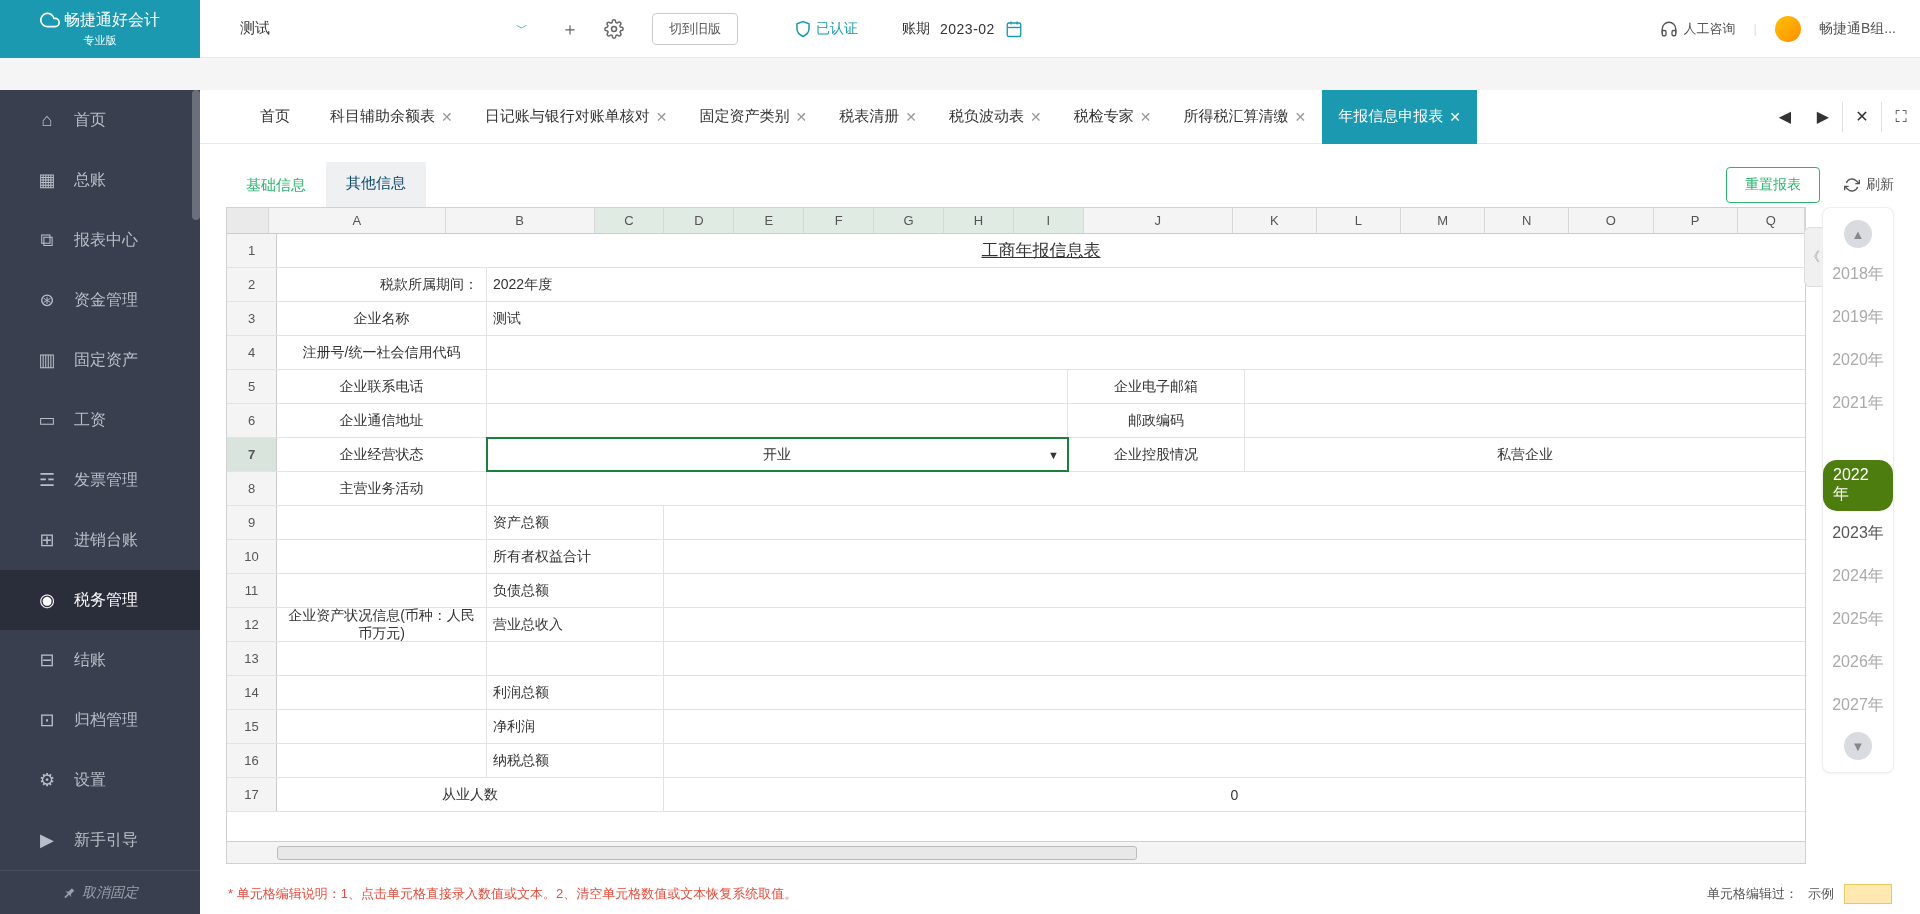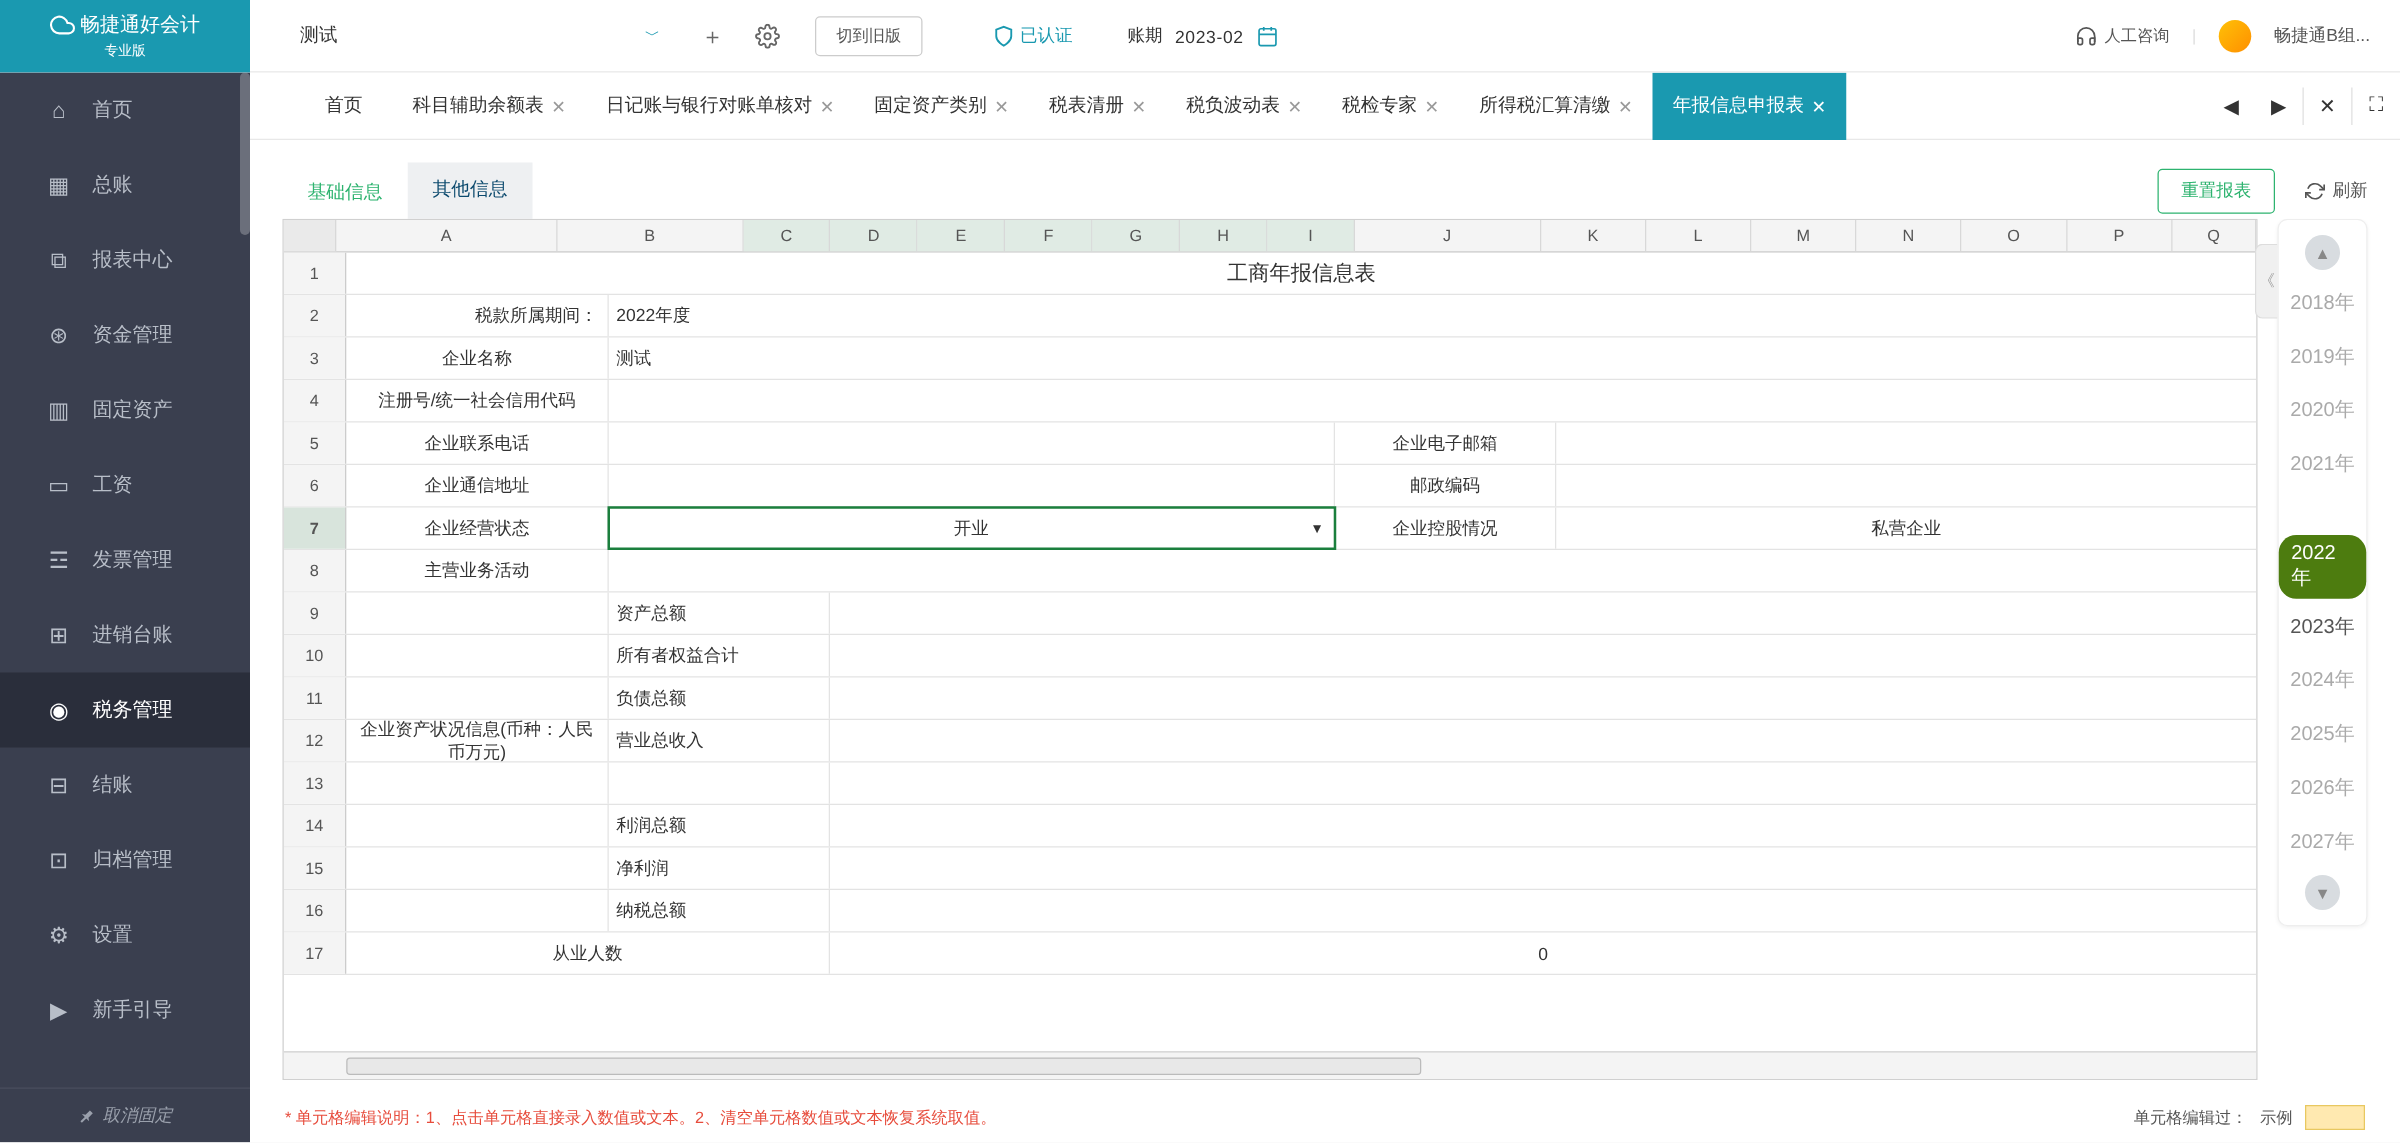--- a/index.html
+++ b/index.html
@@ -1,17 +1,17 @@
 <!DOCTYPE html>
 <html><head>
 <meta charset="utf-8">
 <style>
 * { box-sizing: border-box; margin: 0; padding: 0; }
 body { font-family: "Microsoft YaHei", -apple-system, sans-serif; font-size: 13px; color: #333; background: #f5f5f5; overflow: hidden; }
-.app { display: flex; flex-direction: column; height: 914px; width: 1920px; }
+.app { display: flex; flex-direction: column; height: 914px; width: 1920px; gap: 32px; }
 .topbar { height: 58px; background: #fff; display: flex; align-items: center; border-bottom: 1px solid #e8e8e8; }
 .logo-area { width: 200px; height: 58px; background: #1a99b0; color: #fff; display: flex; flex-direction: column; align-items: center; justify-content: center; }
 .logo-main { font-size: 16px; font-weight: 500; display: flex; align-items: center; gap: 4px; }
 .logo-sub { font-size: 11px; margin-top: 2px; }
 .top-left { display: flex; align-items: center; padding-left: 40px; gap: 16px; }
 .company-select { display: flex; align-items: center; gap: 8px; min-width: 300px; cursor: pointer; }
 .company-name { font-size: 15px; color: #333; }
 .dd-arrow { color: #1a99b0; font-size: 12px; margin-left: auto; margin-right: 12px; }
 .icon-btn { width: 28px; height: 28px; display: flex; align-items: center; justify-content: center; cursor: pointer; color: #666; font-size: 18px; }
 .old-ver-btn { border: 1px solid #ccc; border-radius: 4px; padding: 6px 16px; cursor: pointer; font-size: 13px; color: #555; margin-left: 8px; }
@@ -59,21 +59,21 @@
 
 .grid-body { flex: 1; overflow: auto; position: relative; }
 .gr { display: flex; height: 34px; border-bottom: 1px solid #e3e3e3; }
 .rn { width: 50px; min-width: 50px; background: #f4f4f4; border-right: 1px solid #ccc; display: flex; align-items: center; justify-content: center; color: #555; font-size: 13px; }
 .rn.sel { background: #d8e4dc; font-weight: 600; }
 .cell { border-right: 1px solid #e3e3e3; display: flex; align-items: center; padding: 0 6px; font-size: 14px; overflow: hidden; }
 .cA { width: 210px; min-width: 210px; justify-content: center; }
 .cB { width: 177px; min-width: 177px; }
 .cJ { width: 177px; min-width: 177px; justify-content: center; }
 .merge-rest { flex: 1; border-right: none; }
-.title-cell { font-size: 17px; justify-content: center; }
+.title-cell { font-size: 17px; justify-content: center; text-decoration: underline; }
 .label-right { justify-content: flex-end; padding-right: 8px; }
 .dd-cell { justify-content: center; position: relative; }
 .dd-caret { position: absolute; right: 8px; color: #333; font-size: 11px; }
 .active-sel { outline: 2px solid #1b7f3d; outline-offset: -1px; }
 .sheet-hscroll { height: 22px; border-top: 1px solid #d0d0d0; background: #f4f4f4; display: flex; align-items: center; }
 .hscroll-thumb { width: 860px; height: 14px; margin-left: 50px; border: 1px solid #bbb; border-radius: 3px; background: #e8e8e8; }
 
 .year-rail { width: 72px; margin-left: 16px; background: #fff; border: 1px solid #eee; border-radius: 8px; display: flex; flex-direction: column; align-items: center; padding: 8px 0; gap: 2px; box-shadow: 0 1px 3px rgba(0,0,0,0.05); }
 .rail-arrow { width: 28px; height: 28px; border-radius: 50%; background: #d8dce0; color: #888; display: flex; align-items: center; justify-content: center; cursor: pointer; font-size: 13px; margin: 4px 0; }
 .rail-year { padding: 10px 6px; color: #aaa; cursor: pointer; font-size: 16px; }

